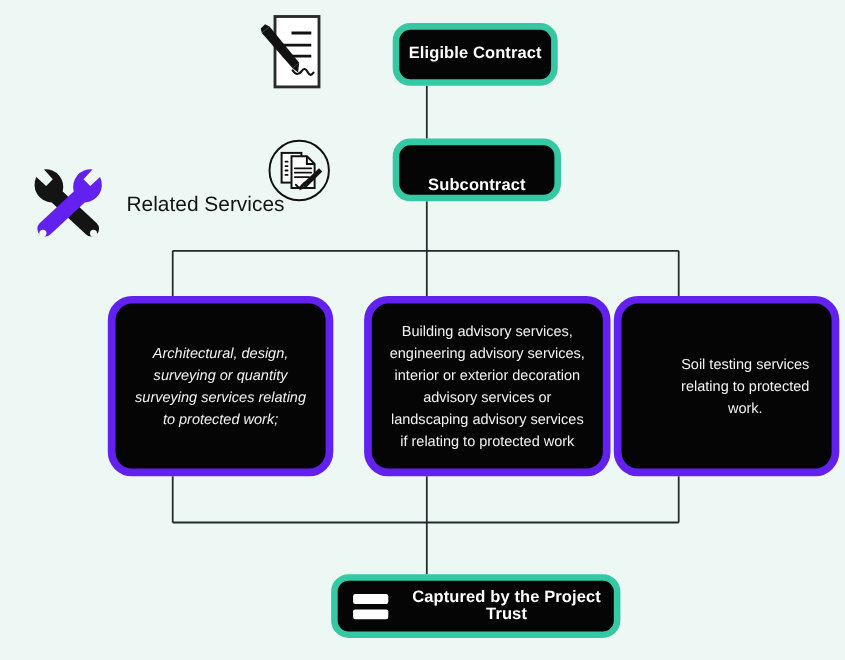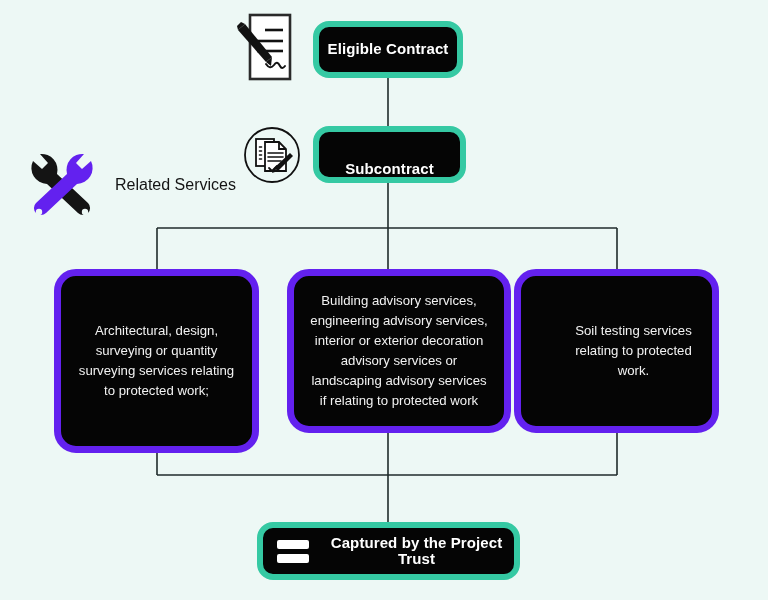--- a/index.html
+++ b/index.html
@@ -34,20 +34,21 @@
   
   .node {
     position: absolute;
     box-sizing: border-box;
     background: #050505;
     display: flex;
     align-items: center;
     justify-content: center;
     text-align: center;
     color: #ffffff;
+    margin-left: 44px;
   }
 
   
   .node-teal {
     border: 6px solid #35c9a3;
     border-radius: 16px;
     font-weight: bold;
     letter-spacing: 0.1px;
   }
   .node-teal .node-label {
@@ -73,21 +74,21 @@
   #node-eligible-contract {
     left: 313px;  top: 21px;
     width: 150px; height: 57px;
   }
   #node-subcontract {
     left: 313px;  top: 126px;
     width: 153px; height: 57px; align-items: flex-end;
   }
   #node-architectural {
     left: 54px;   top: 269px;
-    width: 205px; height: 184px;
+    width: 205px; height: 164px; font-style: italic;
   }
   #node-building-advisory {
     left: 287px;  top: 269px;
     width: 224px; height: 164px;
   }
   #node-soil-testing {
     left: 514px;  top: 269px;
     width: 205px; height: 164px; padding-left: 48px;
   }
   #node-captured {
@@ -121,21 +122,21 @@
 
   
   #icon-wrenches {
     position: absolute;
     left: 22px; top: 146px;
     width: 80px; height: 80px;
   }
   #label-related-services {
     position: absolute;
     left: 115px; top: 176px;
-    font-size: 16px;
+    font-size: 19px;
     color: #141414;
     white-space: nowrap;
   }
   #icon-signed-document {
     position: absolute;
     left: 236px; top: 12px;
     width: 58px; height: 72px;
   }
   #icon-subcontract-docs {
     position: absolute;

